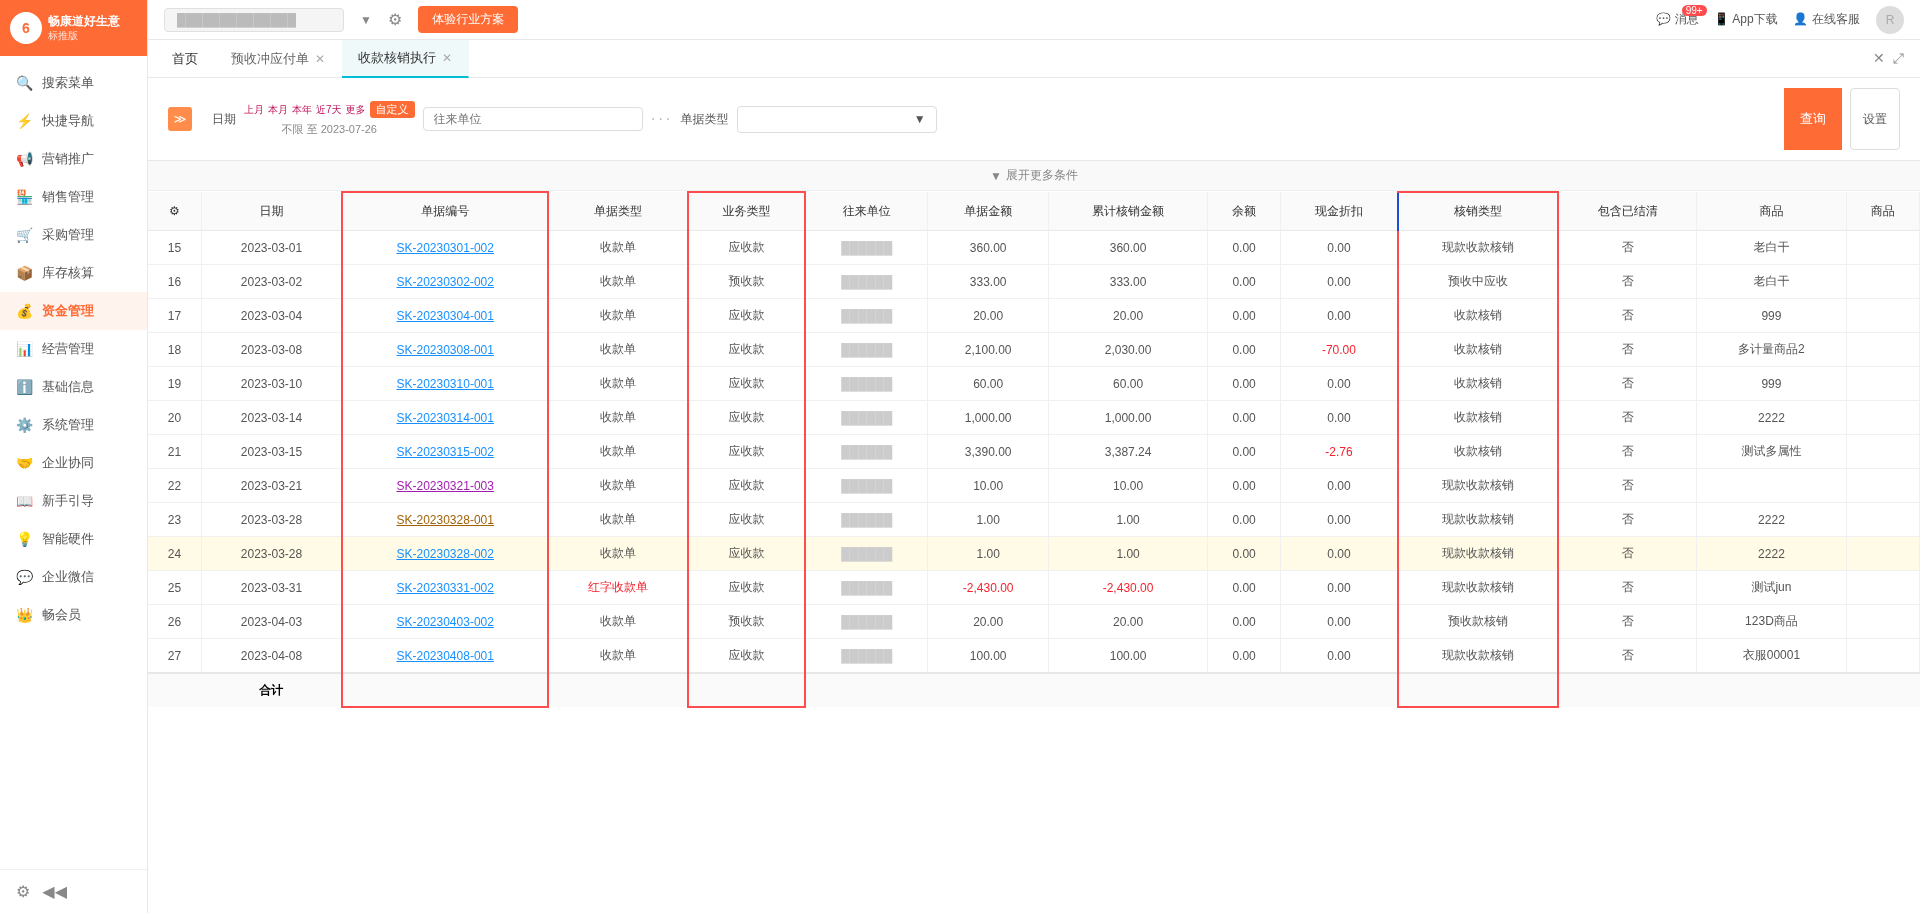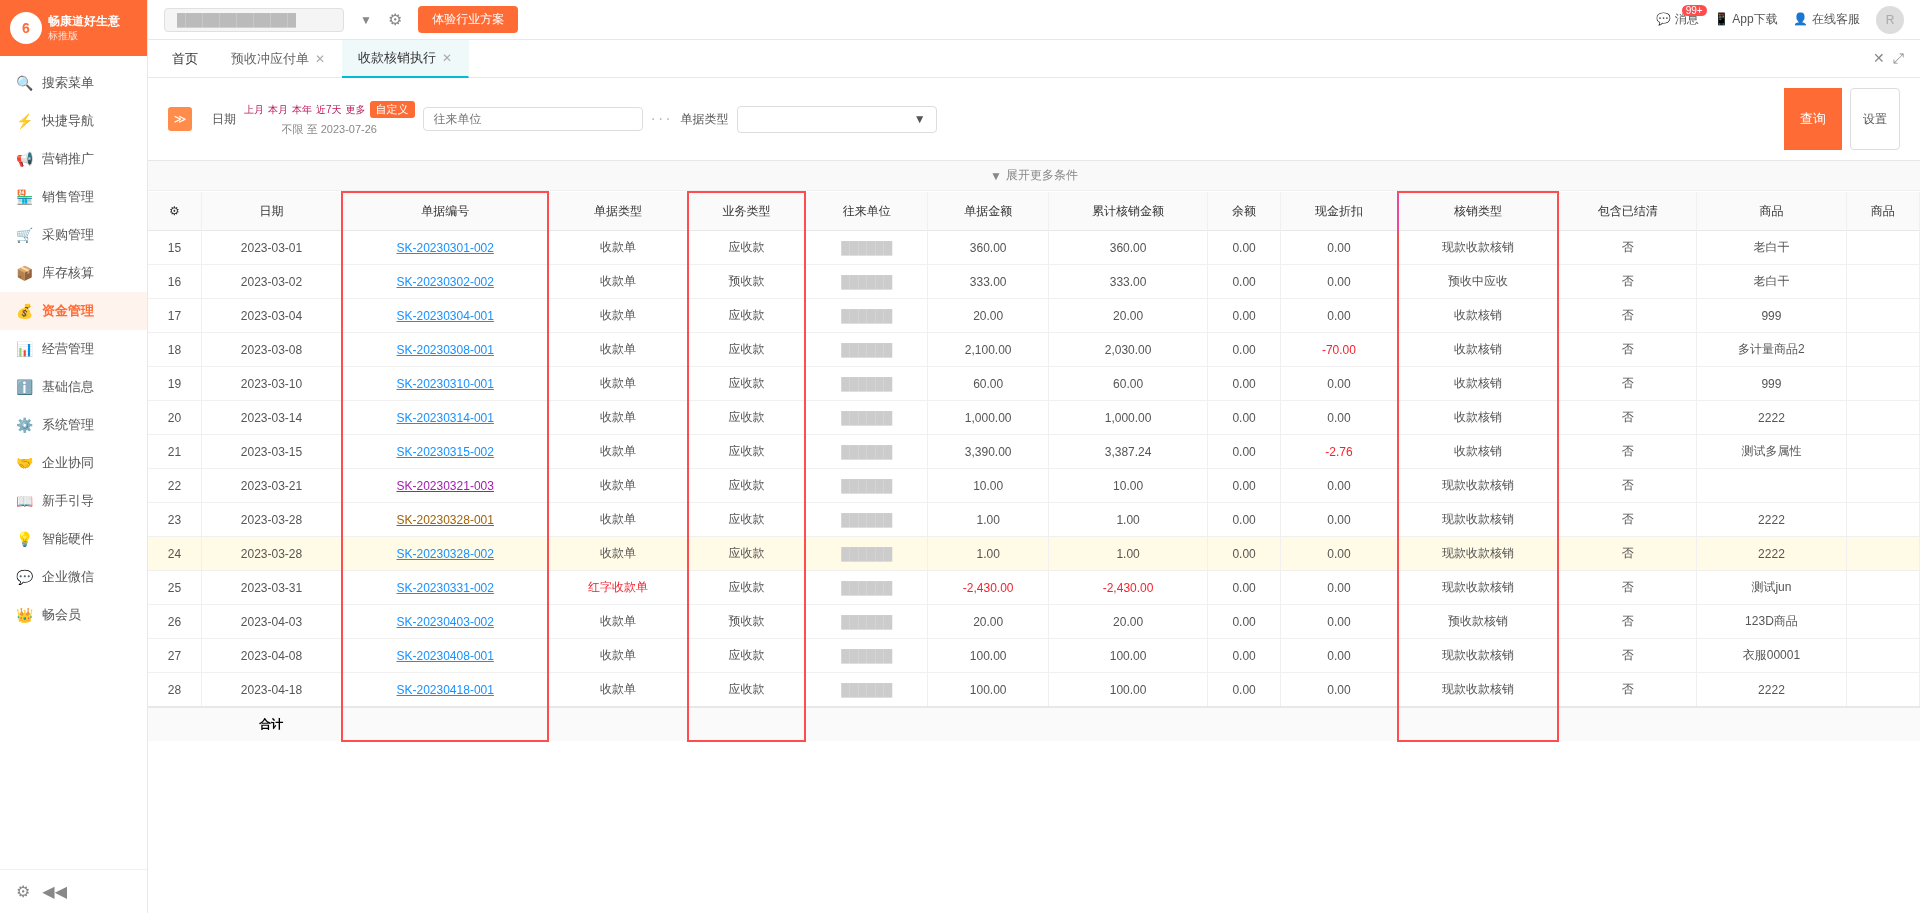--- a/index.html
+++ b/index.html
@@ -82,21 +82,21 @@
 
     
     th.col-danbiao { border-left: 2px solid #ff4d4f; border-right: 2px solid #ff4d4f; border-top: 2px solid #ff4d4f; }
     td.col-danbiao { border-left: 2px solid #ff4d4f; border-right: 2px solid #ff4d4f; }
     tfoot td.col-danbiao { border-left: 2px solid #ff4d4f; border-right: 2px solid #ff4d4f; border-bottom: 2px solid #ff4d4f; }
 
     th.col-yewu { border-left: 2px solid #ff4d4f; border-right: 2px solid #ff4d4f; border-top: 2px solid #ff4d4f; }
     td.col-yewu { border-left: 2px solid #ff4d4f; border-right: 2px solid #ff4d4f; }
     tfoot td.col-yewu { border-left: 2px solid #ff4d4f; border-right: 2px solid #ff4d4f; border-bottom: 2px solid #ff4d4f; }
 
-    th.col-hexiao { border-left: 2px solid #ec4899; border-right: 2px solid #ff4d4f; border-top: 2px solid #ff4d4f; }
+    th.col-hexiao { border-left: 2px solid #1d4ed8; border-right: 2px solid #ff4d4f; border-top: 2px solid #ff4d4f; }
     td.col-hexiao { border-left: 2px solid #ff4d4f; border-right: 2px solid #ff4d4f; }
     tfoot td.col-hexiao { border-left: 2px solid #ff4d4f; border-right: 2px solid #ff4d4f; border-bottom: 2px solid #ff4d4f; }
   </style>
 </head>
 <body>
 
 <div class="sidebar">
   <div class="sidebar-logo">
     <div class="sidebar-logo-icon">
       <span>6</span>
@@ -483,36 +483,20 @@
               <td style="color: rgb(204, 204, 204);">██████</td>
               <td>100.00</td>
               <td>100.00</td>
               <td>0.00</td>
               <td>0.00</td>
               <td class="col-hexiao">现款收款核销</td>
               <td>否</td>
               <td>衣服00001</td>
               <td></td>
             </tr>
-            <tr>
-              <td>28</td>
-              <td>2023-04-18</td>
-              <td class="col-danbiao link-cell" style="color: rgb(24, 144, 255);">SK-20230418-001</td>
-              <td>收款单</td>
-              <td class="col-yewu">应收款</td>
-              <td style="color: rgb(204, 204, 204);">██████</td>
-              <td>100.00</td>
-              <td>100.00</td>
-              <td>0.00</td>
-              <td>0.00</td>
-              <td class="col-hexiao">现款收款核销</td>
-              <td>否</td>
-              <td>2222</td>
-              <td></td>
-            </tr>
           </tbody>
         <tfoot>
           <tr>
             <td></td>
             <td>合计</td>
             <td class="col-danbiao"></td>
             <td></td>
             <td class="col-yewu"></td>
             <td></td>
             <td></td>

